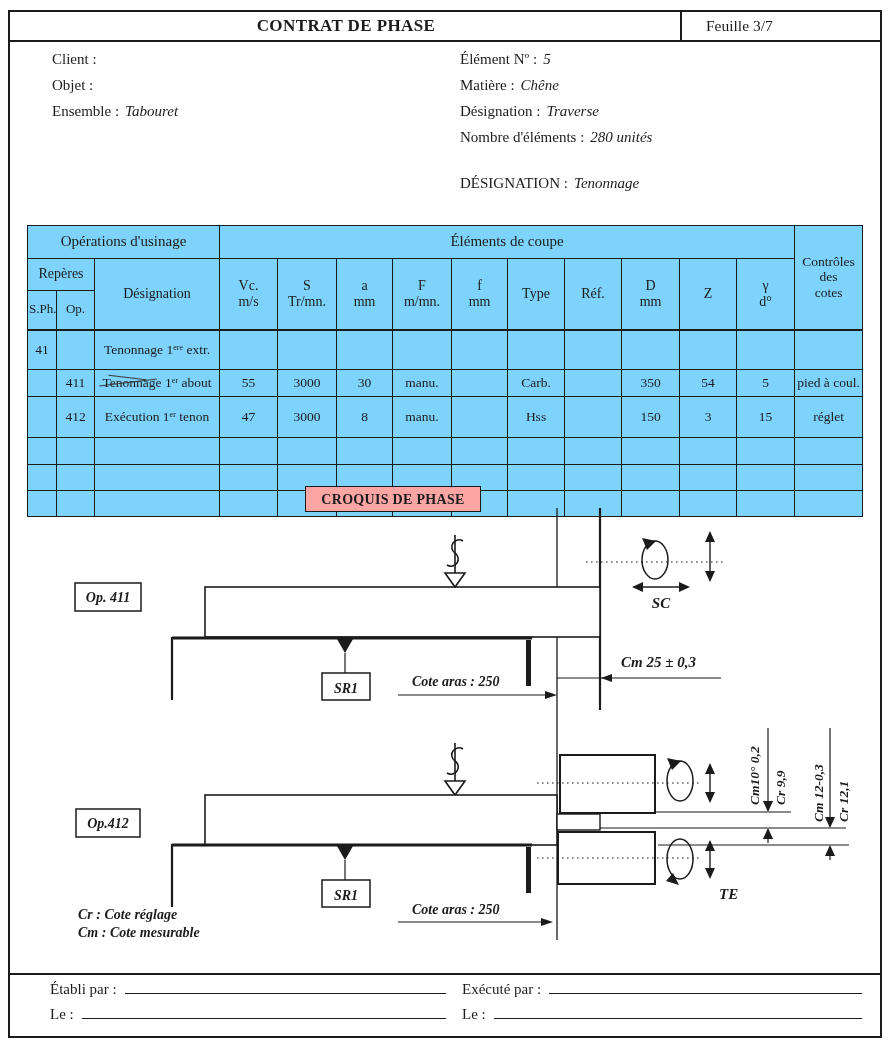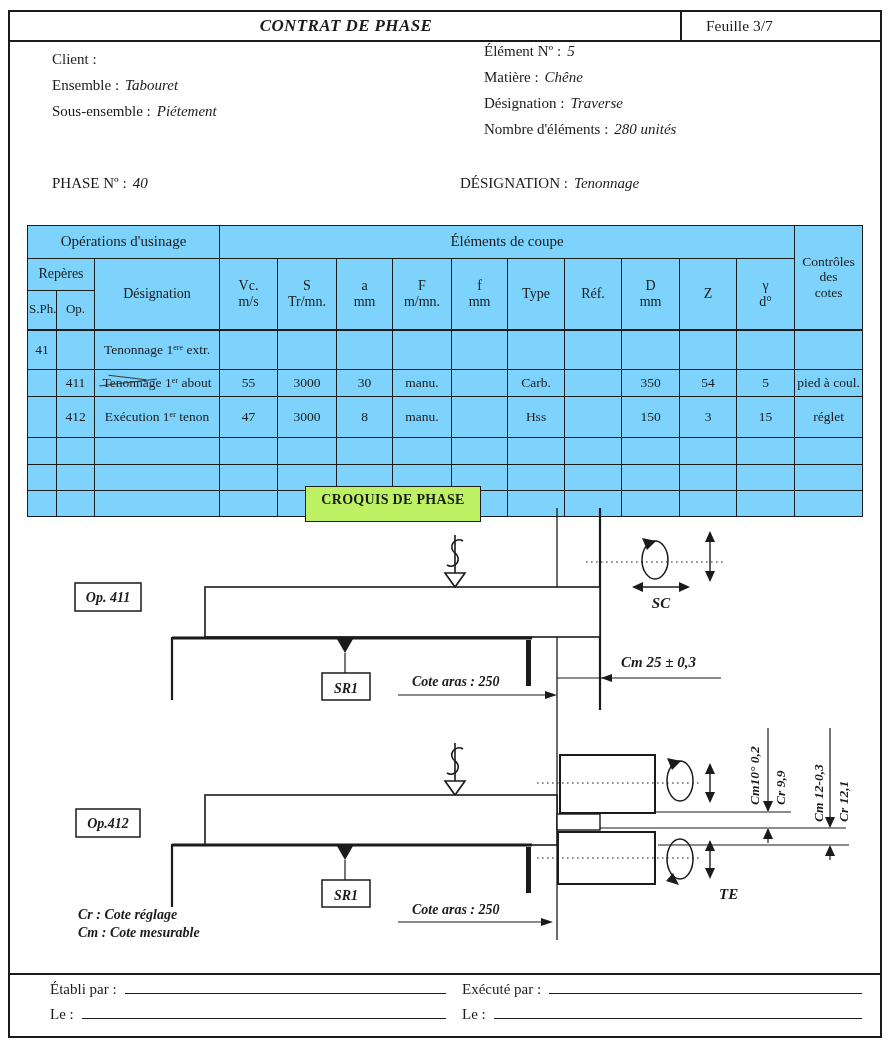--- a/index.html
+++ b/index.html
@@ -3,21 +3,21 @@
 <meta charset="utf-8">
 <style>
   html,body{margin:0;padding:0;background:#fff;}
   body{width:893px;height:1048px;position:relative;overflow:hidden;
        font-family:"Liberation Serif","DejaVu Serif",serif;color:#1b1b1b;}
   .abs{position:absolute;}
   
   .doc{left:8px;top:10px;width:874px;height:1028px;border:2px solid #1b1b1b;box-sizing:border-box;}
   .title-band{left:8px;top:10px;width:874px;height:32px;box-sizing:border-box;border:2px solid #1b1b1b;border-bottom-width:2px;}
   .title-text{position:absolute;left:0;top:0;width:672px;height:28px;line-height:28px;text-align:center;
-              font-size:17px;font-weight:bold;letter-spacing:.4px;font-style:italic;}
+              font-size:17px;font-weight:bold;letter-spacing:.4px;}
   .sheet-cell{position:absolute;right:0;top:0;width:200px;height:28px;line-height:28px;border-left:2px solid #1b1b1b;
               padding-left:24px;font-size:15.5px;box-sizing:border-box;}
   
   .info-line{height:26px;line-height:26px;font-size:15px;white-space:nowrap;}
   .info-line .val{font-style:italic;margin-left:6px;}
   
   #ops-table{border-collapse:collapse;table-layout:fixed;width:835px;background:#7dd3fc;}
   #ops-table th,#ops-table td{border:1.5px solid #1b1b1b;padding:0 1px;text-align:center;font-weight:normal;
       font-family:"Liberation Serif","DejaVu Serif",serif;overflow:hidden;}
   #ops-table th{white-space:pre-line;line-height:1.15;}
@@ -26,53 +26,52 @@
   .th-col{font-size:14px;}
   .th-small{font-size:13px;}
   .th-ctl{font-size:13.5px;}
   #ops-table tbody td{font-size:13.5px;}
   #ops-table tbody tr:first-child td{border-top-width:2px;}
   td.c-des{text-align:left;padding-left:3px;font-size:12.6px;position:relative;white-space:nowrap;}
   td.c-ctl{text-align:left;padding-left:3px;font-size:12.4px;white-space:nowrap;}
   .strike-mark{position:absolute;left:4px;top:12px;width:58px;border-top:1.3px solid #3a3a3a;transform:rotate(-7deg);}
   .strike-mark::after{content:"";position:absolute;left:10px;top:-6px;width:38px;border-top:1.2px solid #3a3a3a;transform:rotate(14deg);display:block;}
   
-  .croquis-label{left:305px;top:486px;width:176px;height:36px;line-height:26px;border:1.7px solid #1b1b1b;
-                 background:#bef264;text-align:center;font-size:14px;font-weight:600;letter-spacing:.3px;z-index:2;box-sizing:border-box;}
+  .croquis-label{left:305px;top:486px;width:176px;height:26px;line-height:26px;border:1.7px solid #1b1b1b;
+                 background:#fca5a5;text-align:center;font-size:14px;font-weight:600;letter-spacing:.3px;z-index:2;box-sizing:border-box;}
   svg text{font-family:"Liberation Serif","DejaVu Serif",serif;fill:#1b1b1b;font-style:italic;font-weight:600;}
   
   .sig-box{left:10px;top:973px;width:870px;height:63px;border-top:2px solid #1b1b1b;}
   .sig-row{position:absolute;display:flex;align-items:flex-end;font-size:15px;}
   .sig-line{flex:1;border-bottom:1.3px solid #1b1b1b;margin:0 0 4px 8px;height:12px;}
 </style>
 </head>
 <body>
 
 <div class="abs doc"></div>
 
 <div class="abs title-band">
   <div class="title-text">CONTRAT DE PHASE</div>
   <div class="sheet-cell">Feuille 3/7</div>
 </div>
 
 <div class="abs" style="left:52px;top:46px;">
   <div class="info-line"><span>Client :</span><span class="val"></span></div>
+  <div class="info-line"><span>Objet :</span><span class="val"></span></div>
   <div class="info-line"><span>Ensemble :</span><span class="val">Tabouret</span></div>
-  <div class="info-line"><span>Sous-ensemble :</span><span class="val">Piétement</span></div>
-</div>
-
-<div class="abs" style="left:460px;top:38px;margin-left:24px;">
+</div>
+
+<div class="abs" style="left:460px;top:46px;">
   <div class="info-line"><span>Élément Nº :</span><span class="val">5</span></div>
   <div class="info-line"><span>Matière :</span><span class="val">Chêne</span></div>
   <div class="info-line"><span>Désignation :</span><span class="val">Traverse</span></div>
   <div class="info-line"><span>Nombre d'éléments :</span><span class="val">280 unités</span></div>
 </div>
 
 <div class="abs" style="left:52px;top:170px;">
-  <div class="info-line"><span>PHASE Nº :</span><span class="val">40</span></div>
 </div>
 <div class="abs" style="left:460px;top:170px;">
   <div class="info-line"><span>DÉSIGNATION :</span><span class="val">Tenonnage</span></div>
 </div>
 
 <table id="ops-table" class="abs" style="left:27px;top:225px;">
   <colgroup>
     <col style="width:29px">
       <col style="width:38px">
       <col style="width:125px">

